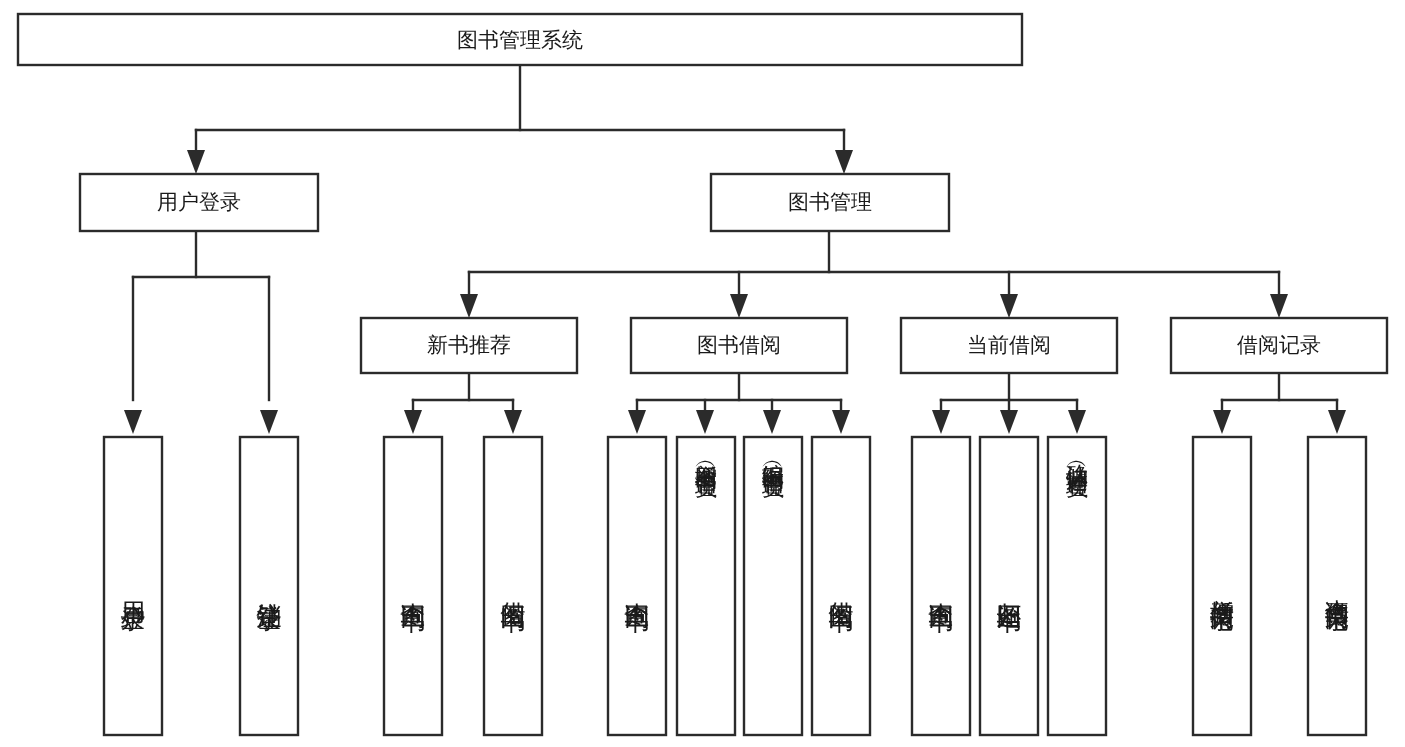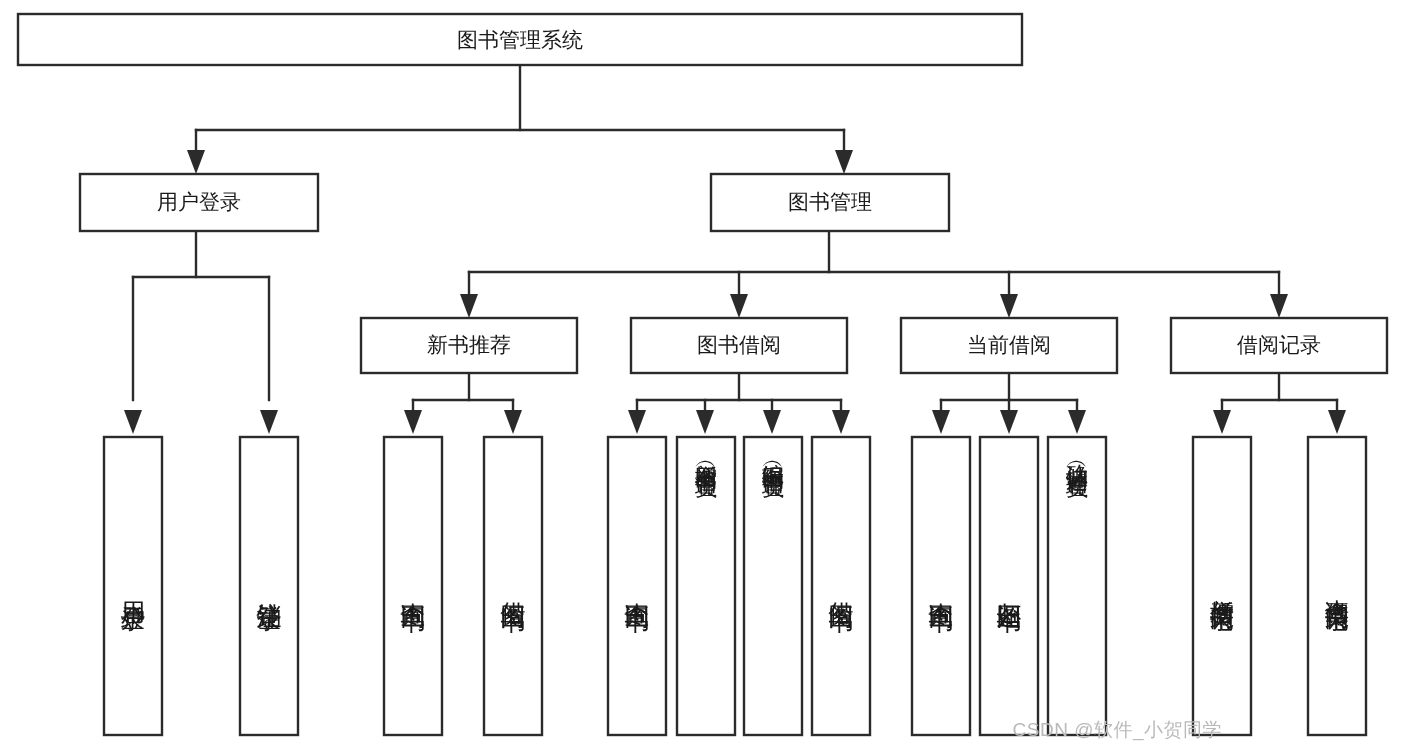--- a/index.html
+++ b/index.html
@@ -235,14 +235,13 @@
     <div class="vlabel" style="position: absolute; left: 812px; top: 437px; width: 58px; height: 298px; writing-mode: vertical-rl; text-orientation: upright; display: flex; align-items: center; justify-content: center; padding-top: 0px; box-sizing: border-box; font-size: 25px; line-height: 1; letter-spacing: 2px; color: rgb(26, 26, 26); font-family: &quot;Liberation Sans&quot;, &quot;DejaVu Sans&quot;, sans-serif; white-space: nowrap;">借阅图书</div>
 
     <div class="vlabel" style="position: absolute; left: 912px; top: 437px; width: 58px; height: 298px; writing-mode: vertical-rl; text-orientation: upright; display: flex; align-items: center; justify-content: center; padding-top: 0px; box-sizing: border-box; font-size: 25px; line-height: 1; letter-spacing: 2px; color: rgb(26, 26, 26); font-family: &quot;Liberation Sans&quot;, &quot;DejaVu Sans&quot;, sans-serif; white-space: nowrap;">查询图书</div>
     <div class="vlabel" style="position: absolute; left: 980px; top: 437px; width: 58px; height: 298px; writing-mode: vertical-rl; text-orientation: upright; display: flex; align-items: center; justify-content: center; padding-top: 0px; box-sizing: border-box; font-size: 25px; line-height: 1; letter-spacing: 2px; color: rgb(26, 26, 26); font-family: &quot;Liberation Sans&quot;, &quot;DejaVu Sans&quot;, sans-serif; white-space: nowrap;">归还图书</div>
     <div class="vlabel" style="position: absolute; left: 1048px; top: 440px; width: 58px; height: 292px; writing-mode: vertical-rl; text-orientation: upright; display: flex; align-items: center; justify-content: flex-start; padding-top: 6px; box-sizing: border-box; font-size: 22px; line-height: 1; letter-spacing: 2px; color: rgb(26, 26, 26); font-family: &quot;Liberation Sans&quot;, &quot;DejaVu Sans&quot;, sans-serif; white-space: nowrap;">确认归还（管理员）</div>
 
     <div class="vlabel" style="position: absolute; left: 1193px; top: 437px; width: 58px; height: 298px; writing-mode: vertical-rl; text-orientation: upright; display: flex; align-items: center; justify-content: center; padding-top: 0px; box-sizing: border-box; font-size: 24px; line-height: 1; letter-spacing: 2px; color: rgb(26, 26, 26); font-family: &quot;Liberation Sans&quot;, &quot;DejaVu Sans&quot;, sans-serif; white-space: nowrap;">新增借阅记录</div>
     <div class="vlabel" style="position: absolute; left: 1308px; top: 437px; width: 58px; height: 298px; writing-mode: vertical-rl; text-orientation: upright; display: flex; align-items: center; justify-content: center; padding-top: 0px; box-sizing: border-box; font-size: 24px; line-height: 1; letter-spacing: 2px; color: rgb(26, 26, 26); font-family: &quot;Liberation Sans&quot;, &quot;DejaVu Sans&quot;, sans-serif; white-space: nowrap;">查询借阅记录</div>
   </div>
 
-  <div class="watermark">CSDN @软件_小贺同学</div>
 </div>
 
 </body></html>

